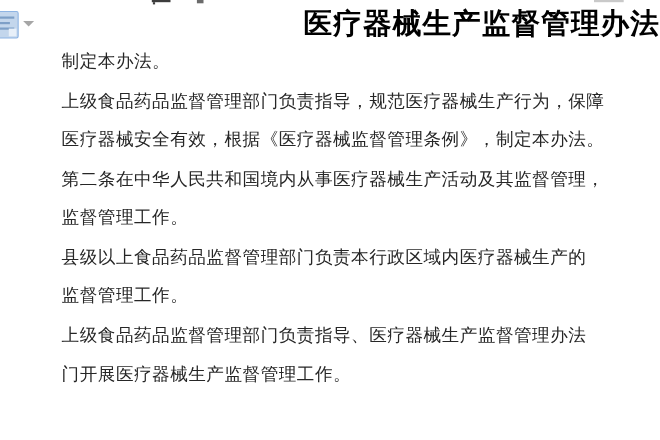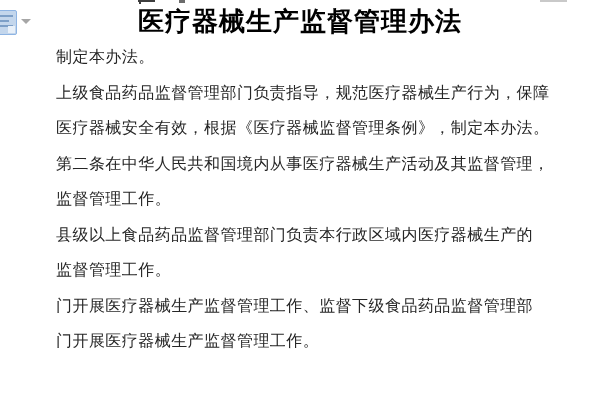--- a/index.html
+++ b/index.html
@@ -15,21 +15,21 @@
     overflow: hidden;
     font-family: "Liberation Serif", "DejaVu Serif", serif;
   }
 
   
   .doc-title {
     position: absolute;
     top: 4px;
     left: 0;
     right: 0;
-    text-align: center;
+    text-align: right;
     font-size: 26px;
     line-height: 36px;
     font-weight: bold;
     color: #000000;
     letter-spacing: 1px;
     white-space: nowrap;
   }
 
   
   .doc-body {
@@ -152,17 +152,17 @@
   <div class="doc-title">医疗器械生产监督管理办法</div>
 
   <div class="doc-body">
     <div class="doc-line">制定本办法。</div>
     <div class="doc-line">上级食品药品监督管理部门负责指导，规范医疗器械生产行为，保障</div>
     <div class="doc-line">医疗器械安全有效，根据《医疗器械监督管理条例》，制定本办法。</div>
     <div class="doc-line">第二条在中华人民共和国境内从事医疗器械生产活动及其监督管理，</div>
     <div class="doc-line">监督管理工作。</div>
     <div class="doc-line">县级以上食品药品监督管理部门负责本行政区域内医疗器械生产的</div>
     <div class="doc-line">监督管理工作。</div>
-    <div class="doc-line">门开展医疗器械生产监督管理工作、监督下级食品药品监督管理部</div>
+    <div class="doc-line">上级食品药品监督管理部门负责指导、医疗器械生产监督管理办法</div>
     <div class="doc-line">门开展医疗器械生产监督管理工作。</div>
   </div>
 
 </div>
 
 </body></html>

